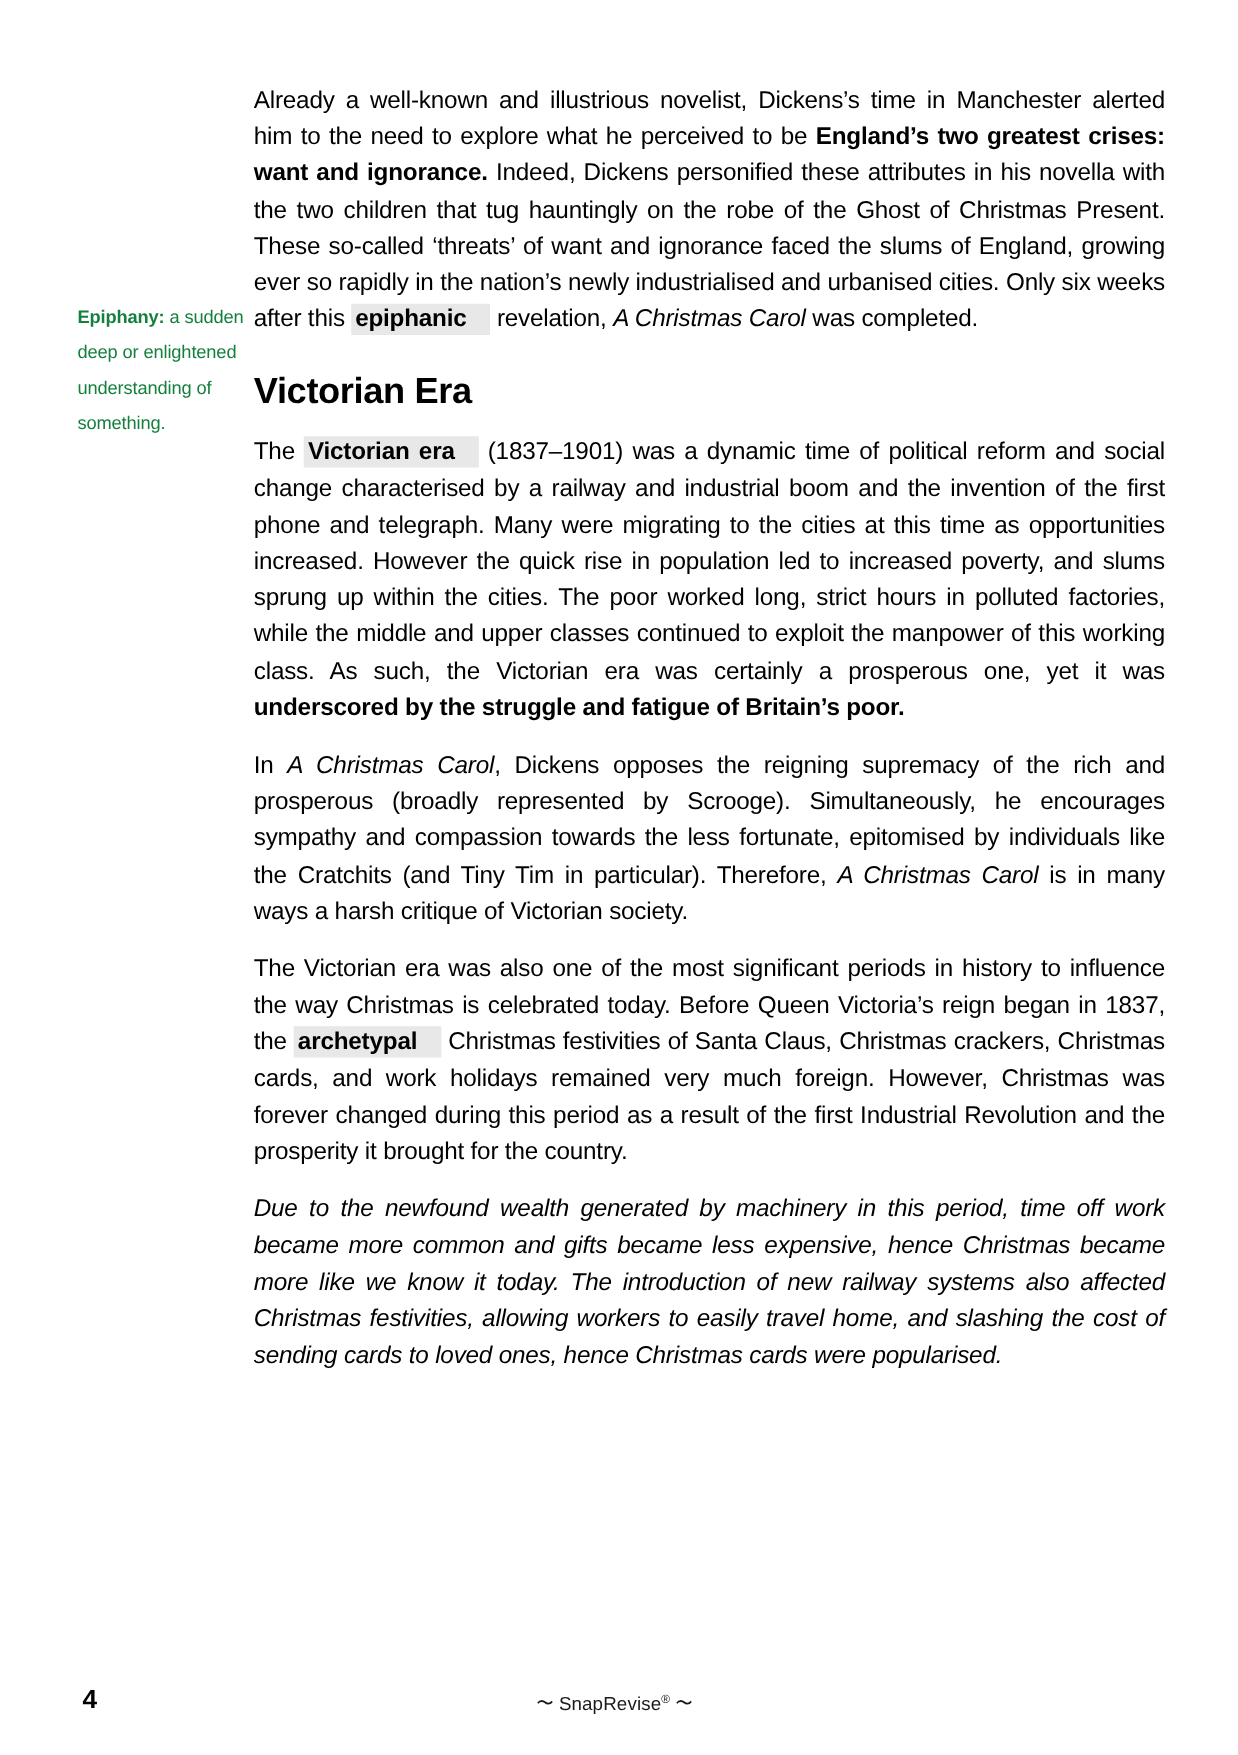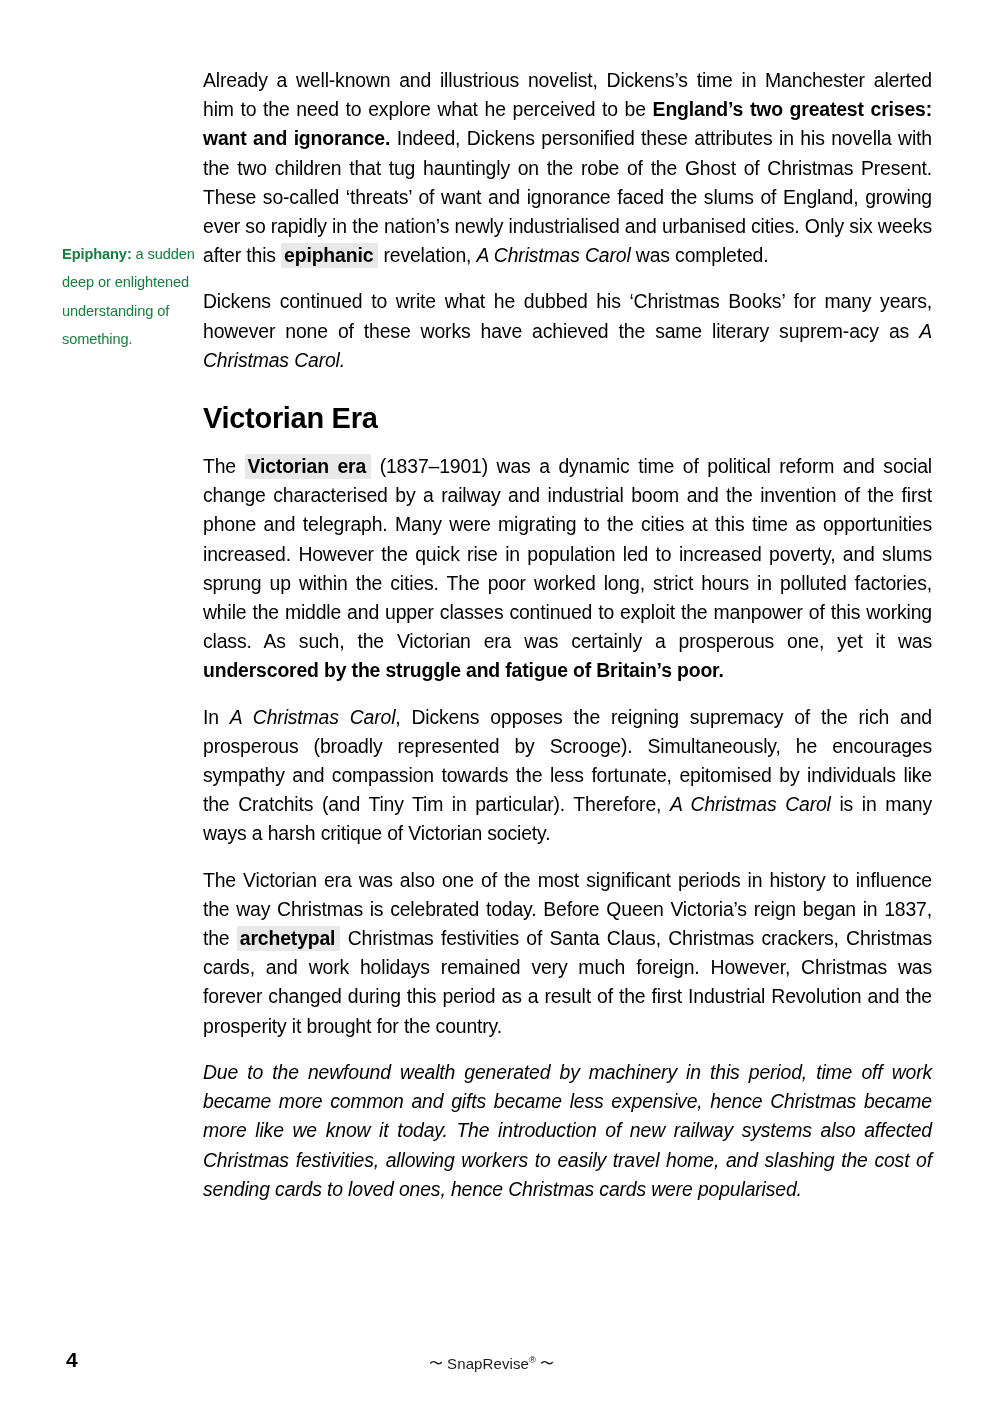--- a/index.html
+++ b/index.html
@@ -58,21 +58,21 @@
     color: #000000;
     -webkit-hyphens: none;
     hyphens: none;
   }
   .para.last { margin-bottom: 0; font-style: italic; }
   .para b, .para .b { font-weight: bold; }
   .para i, .para .i { }
   .hl {
     background: #e8e8e8;
     font-weight: bold;
-    padding: 1px 5px 2px 3px;
+    padding: 1px 19px 2px 3px;
   }
   h2.section-heading {
     font-size: 29px;
     font-weight: bold;
     margin: 26px 0 17px 0;
     letter-spacing: -0.3px;
     line-height: 34px;
     color: #000000;
   }
 
@@ -123,21 +123,20 @@
     </div>
 
 
 
   </div>
 
   <div class="body-col" style="top:66px;">
 
     <p class="para"><span>Already a well-known and illustrious novelist, Dickens’s time in Manchester alerted him to the need to explore what he perceived to be </span><b>England’s two greatest crises: want and ignorance.</b><span>  Indeed, Dickens personified these attributes in his novella with the two children that tug hauntingly on the robe of the Ghost of Christmas Present.  These so-called ‘threats’ of want and ignorance faced the slums of England, growing ever so rapidly in the nation’s newly industrialised and urbanised cities. Only six weeks after this </span><span class="hl">epiphanic</span><span> revelation, </span><i>A Christmas Carol</i><span> was completed.</span></p>
 
-    <p class="para"><span>Dickens continued to write what he dubbed his ‘Christmas Books’ for many years, however none of these works have achieved the same literary suprem-acy as </span><i>A Christmas Carol.</i></p>
 
     <h2 class="section-heading">Victorian Era</h2>
 
     <p class="para"><span>The </span><span class="hl">Victorian era</span><span> (1837–1901) was a dynamic time of political reform and social change characterised by a railway and industrial boom and the invention of the first phone and telegraph.  Many were migrating to the cities at this time as opportunities increased.  However the quick rise in population led to increased poverty, and slums sprung up within the cities.  The poor worked long, strict hours in polluted factories, while the middle and upper classes continued to exploit the manpower of this working class. As such, the Victorian era was certainly a prosperous one, yet it was </span><b>underscored by the struggle and fatigue of Britain’s poor.</b></p>
 
     <p class="para"><span>In </span><i>A Christmas Carol</i><span>, Dickens opposes the reigning supremacy of the rich and prosperous (broadly represented by Scrooge).  Simultaneously, he encourages sympathy and compassion towards the less fortunate, epitomised by individuals like the Cratchits (and Tiny Tim in particular).  Therefore, </span><i>A Christmas Carol</i><span> is in many ways a harsh critique of Victorian society.</span></p>
 
     <p class="para"><span>The Victorian era was also one of the most significant periods in history to influence the way Christmas is celebrated today.  Before Queen Victoria’s reign began in 1837, the </span><span class="hl">archetypal</span><span> Christmas festivities of Santa Claus, Christmas crackers, Christmas cards, and work holidays remained very much foreign.  However, Christmas was forever changed during this period as a result of the first Industrial Revolution and the prosperity it brought for the country.</span></p>
 
     <p class="para last"><span>Due to the newfound wealth generated by machinery in this period, time off work became more common and gifts became less expensive, hence Christmas became more like we know it today. The introduction of new railway systems also affected Christmas festivities, allowing workers to easily travel home, and slashing the cost of sending cards to loved ones, hence Christmas cards were popularised.</span></p>

